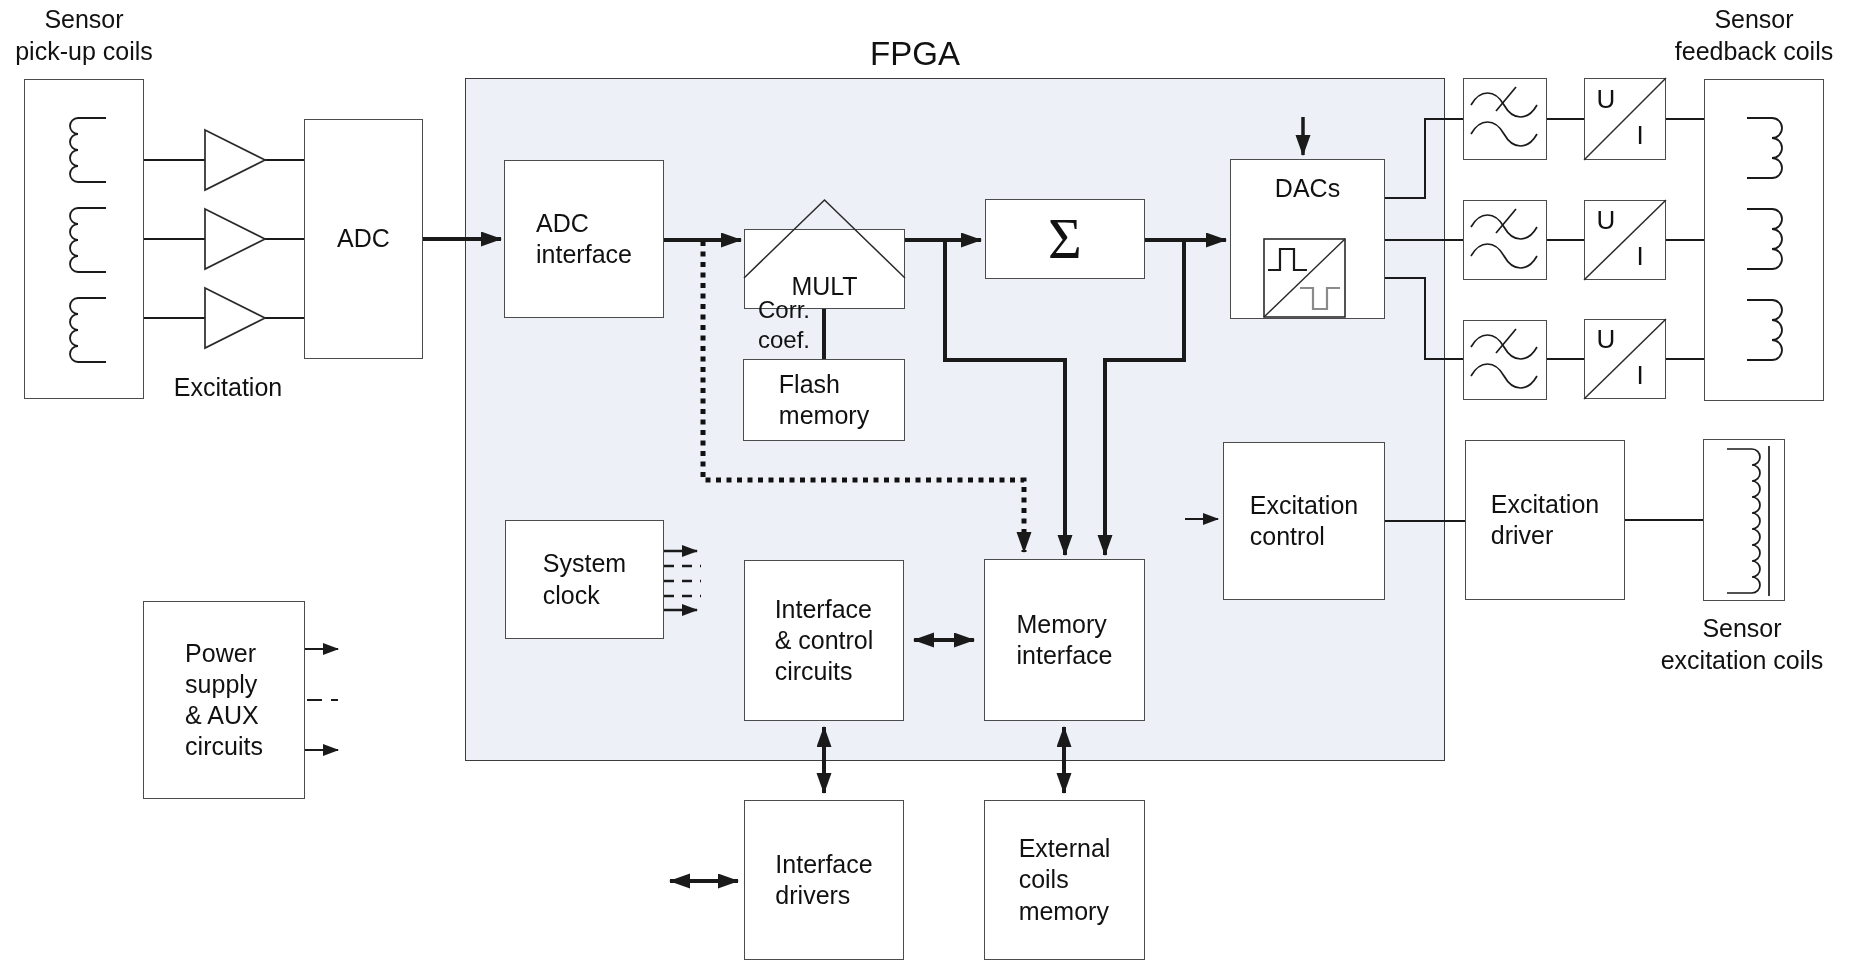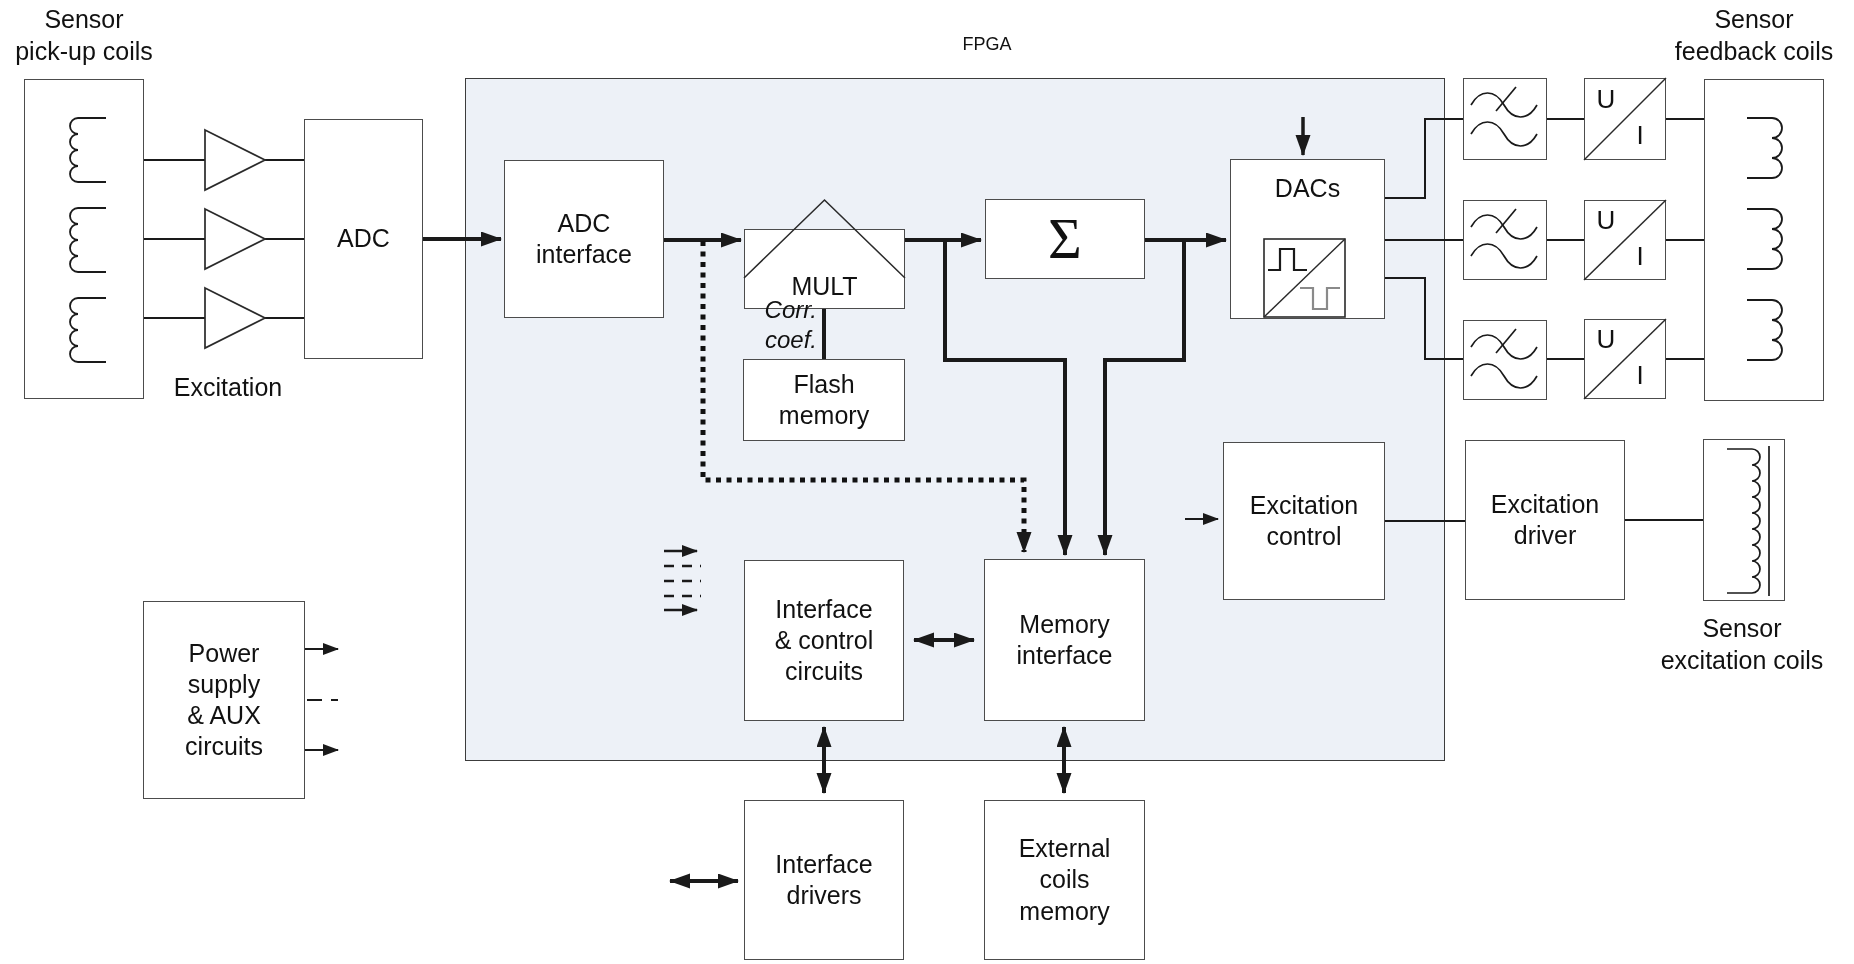--- a/index.html
+++ b/index.html
@@ -2,27 +2,27 @@
 <html><head>
 <meta charset="utf-8">
 <style>
   html,body{margin:0;padding:0;background:#fff;}
   .canvas{position:relative;width:1854px;height:964px;background:#fff;overflow:hidden;
           font-family:"Liberation Sans","DejaVu Sans",sans-serif;color:#111;}
   svg.layer{position:absolute;left:0;top:0;}
   #wires{z-index:1;}
   #symbols{z-index:4;pointer-events:none;}
   .box{position:absolute;box-sizing:border-box;background:#fff;border:1.8px solid #4c4c4c;
-       display:flex;align-items:center;justify-content:center;text-align:center;
+       display:flex;align-items:center;justify-content:center;text-align:left;
        white-space:pre-line;font-size:25px;line-height:1.25;z-index:2;}
   .box.empty{background:#fff;}
   .box.toptext{align-items:flex-start;padding-top:13px;}
   .fpga-region{position:absolute;box-sizing:border-box;background:#edf1f7;border:1.6px solid #3c3c3c;z-index:0;}
   .lbl{position:absolute;text-align:center;white-space:pre-line;font-size:25px;line-height:1.27;z-index:2;}
-  .lbl.left{text-align:right;font-style:italic;}
+  .lbl.left{text-align:center;}
   .sigma{font-family:"Liberation Serif","DejaVu Serif",serif;font-size:58px;line-height:1;}
   .uiL{position:absolute;z-index:5;font-size:26px;text-align:center;line-height:1;}
 </style>
 </head>
 <body>
 
 <div class="canvas">
 
   <div class="fpga-region" style="left:465px;top:78px;width:980px;height:683px;"></div>
 
@@ -106,20 +106,23 @@
 interface</span></div>
   <div class="box" style="left:744px;top:199px;width:161px;height:80px;align-items:flex-end;padding-bottom:6px;margin-top:30px;">
     <span>MULT</span></div>
   <div class="box" style="left:985px;top:199px;width:160px;height:80px;">
     <span class="sigma">Σ</span></div>
   <div class="box toptext" style="left:1230px;top:159px;width:155px;height:160px;">
     <span>DACs</span></div>
   <div class="box" style="left:743px;top:359px;width:162px;height:82px;">
     <span>Flash
 memory</span></div>
+  <div class="box" style="left:505px;top:520px;width:159px;height:119px;">
+    <span>System
+clock</span></div>
   <div class="box" style="left:744px;top:560px;width:160px;height:161px;">
     <span>Interface
 &amp; control
 circuits</span></div>
   <div class="box" style="left:984px;top:559px;width:161px;height:162px;">
     <span>Memory
 interface</span></div>
   <div class="box" style="left:1223px;top:442px;width:162px;height:158px;">
     <span>Excitation
 control</span></div>
@@ -151,21 +154,21 @@
   <span class="uiL" style="left:1591px;top:86px;width:30px;">U</span>
   <span class="uiL" style="left:1628px;top:122px;width:24px;">I</span>
   <span class="uiL" style="left:1591px;top:207px;width:30px;">U</span>
   <span class="uiL" style="left:1628px;top:243px;width:24px;">I</span>
   <span class="uiL" style="left:1591px;top:326px;width:30px;">U</span>
   <span class="uiL" style="left:1628px;top:362px;width:24px;">I</span>
 
   <div class="lbl" style="left:-2px;top:4px;width:172px;">Sensor
 pick-up coils</div>
   <div class="lbl" style="left:150px;top:372px;width:156px;">Excitation</div>
-  <div class="lbl" style="left:919px;top:33px;width:136px;font-size:18px;">FPGA</div>
+  <div class="lbl" style="left:847px;top:33px;width:136px;font-size:33px;">FPGA</div>
   <div class="lbl" style="left:1654px;top:4px;width:200px;">Sensor
 feedback coils</div>
   <div class="lbl" style="left:1630px;top:613px;width:224px;">Sensor
 excitation coils</div>
   <div class="lbl left" style="left:751px;top:295px;width:66px;font-size:24px;">Corr.
 coef.</div>
 
   <svg id="symbols" class="layer" width="1854" height="964" viewBox="0 0 1854 964">
 
     <g stroke="#2a2a2a" stroke-width="1.7" fill="#fff">

